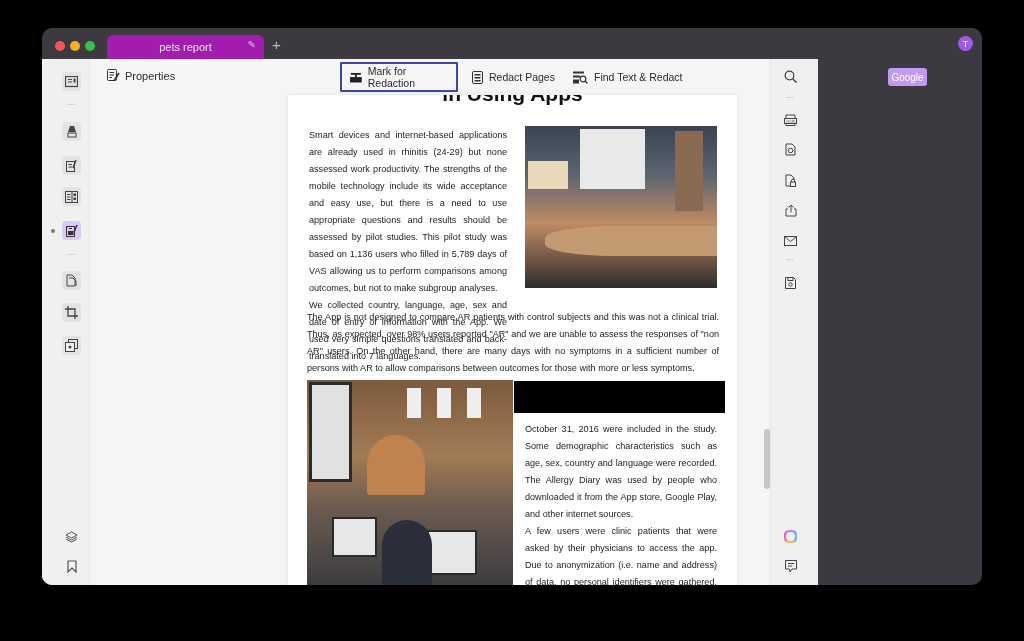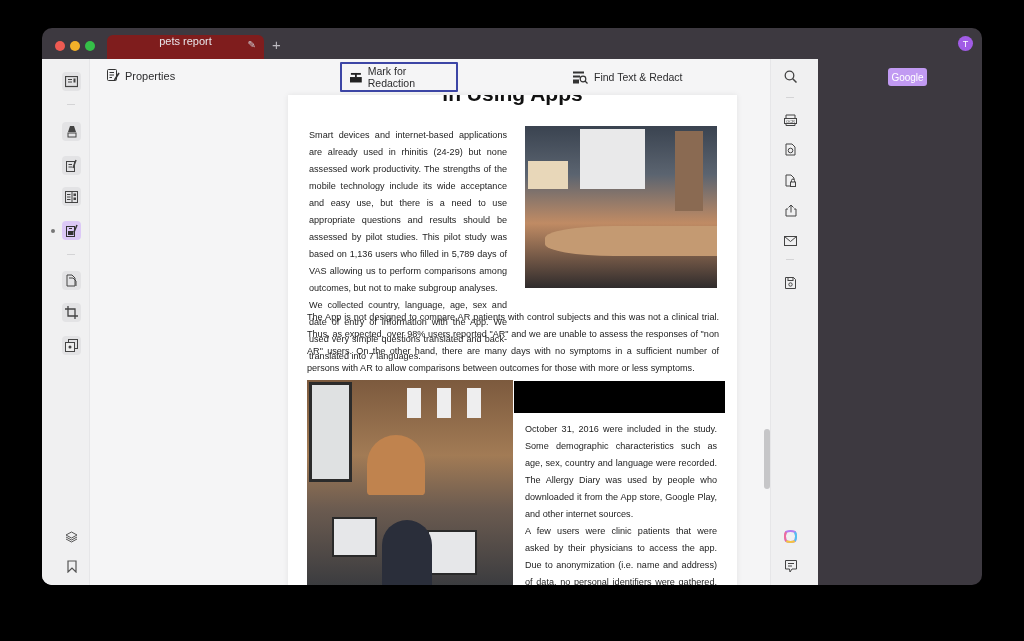--- a/index.html
+++ b/index.html
@@ -8,22 +8,22 @@
       position: absolute; left: 42px; top: 28px; width: 940px; height: 557px;
       background: #3d3940; border-radius: 10px; overflow: hidden;
     }
     .titlebar { position: absolute; left: 0; top: 0; width: 940px; height: 31px; }
     .traffic { position: absolute; top: 13px; width: 10px; height: 10px; border-radius: 50%; }
     .t-red { left: 13px; background: #ee5a52; }
     .t-yellow { left: 28px; background: #f2b12a; }
     .t-green { left: 43px; background: #35c048; }
     .tab {
       position: absolute; left: 65px; top: 7px; width: 157px; height: 24px;
-      background: #7f1d1d; border-radius: 6px 6px 0 0;
-      color: #e8e6ea; font-size: 11px; display: flex; justify-content: center;
+      background: #a21caf; border-radius: 6px 6px 0 0;
+      color: #e8e6ea; font-size: 11px; display: flex; align-items: center; justify-content: center;
     }
     .tab .edit { position: absolute; right: 8px; top: 4px; color: #cfcdd2; font-size: 10px; }
     .newtab { position: absolute; left: 230px; top: 9px; color: #bdbac0; font-size: 15px; line-height: 15px; }
     .avatar {
       position: absolute; right: 9px; top: 8px; width: 15px; height: 15px; border-radius: 50%;
       background: #a15ce6; color: #fff; font-size: 9px; display: flex; align-items: center; justify-content: center;
     }
     .body {
       position: absolute; left: 0; top: 31px; width: 776px; height: 526px; background: #f5f5f6;
       border-radius: 10px 10px 0 0;
@@ -187,20 +187,29 @@
         <span>Properties</span>
       </div>
       <div class="tool mark">
         <svg width="13" height="11" viewBox="0 0 13 11">
             <rect x="1" y="0.5" width="11" height="2" fill="#222"></rect>
             <rect x="5.5" y="0.5" width="2" height="5" fill="#222"></rect>
             <rect x="0" y="5" width="13" height="6" fill="#222"></rect>
           </svg>
         <span>Mark for Redaction</span>
       </div>
+      <div class="tool pages">
+        <svg width="11" height="13" viewBox="0 0 11 13">
+            <rect x="0.5" y="0.5" width="10" height="12" rx="1.5" fill="none" stroke="#333"></rect>
+            <rect x="2.5" y="3" width="6" height="1.5" fill="#333"></rect>
+            <rect x="2.5" y="6" width="6" height="1.5" fill="#333"></rect>
+            <rect x="2.5" y="9" width="6" height="1.5" fill="#333"></rect>
+          </svg>
+        <span>Redact Pages</span>
+      </div>
       <div class="tool find">
         <svg width="15" height="13" viewBox="0 0 15 13">
             <rect x="0" y="0.5" width="11" height="2" fill="#333"></rect>
             <rect x="0" y="4.5" width="7" height="2" fill="#333"></rect>
             <rect x="0" y="8.5" width="6" height="4" fill="#333"></rect>
             <circle cx="10" cy="8" r="2.8" fill="none" stroke="#333" stroke-width="1.2"></circle>
             <line x1="12" y1="10" x2="14.5" y2="12.5" stroke="#333" stroke-width="1.3"></line>
           </svg>
         <span>Find Text &amp; Redact</span>
       </div>

